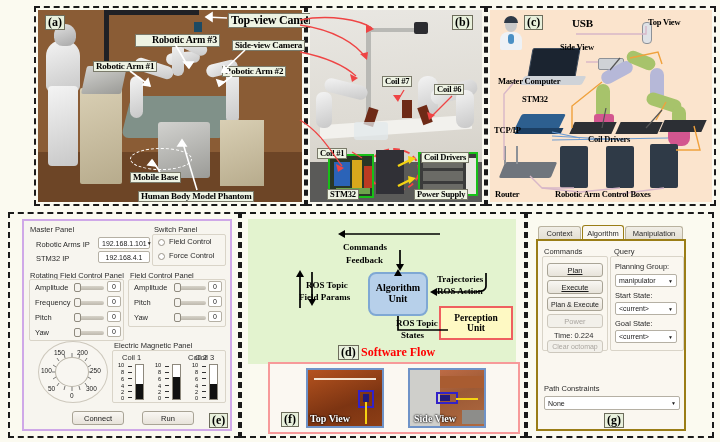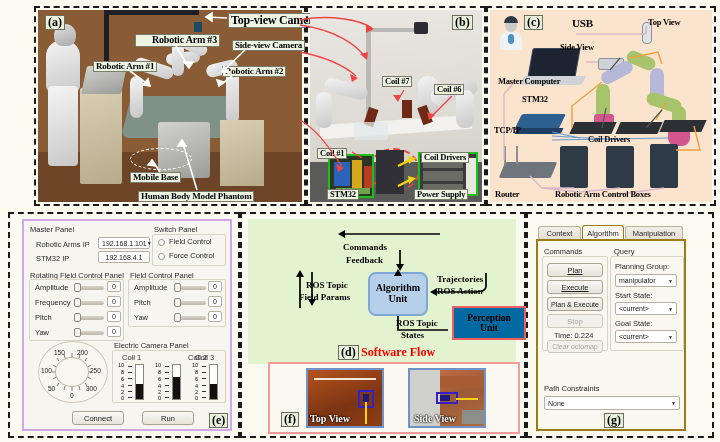--- a/index.html
+++ b/index.html
@@ -421,21 +421,21 @@
           <line x1="25" y1="45" x2="27" y2="42"></line>
             <line x1="21" y1="38" x2="24" y2="36"></line>
           <line x1="20" y1="31" x2="23" y2="31"></line>
             <line x1="21" y1="24" x2="24" y2="26"></line>
           <line x1="25" y1="17" x2="27" y2="20"></line>
             <line x1="32" y1="13" x2="33" y2="17"></line>
         </g>
       </svg>
     </div>
 
-    <div class="gtitle" style="left:90px;top:120px;">Electric Camera Panel</div>
+    <div class="gtitle" style="left:90px;top:120px;">Electric Magnetic Panel</div>
     <div class="grp" style="left:88px;top:129px;width:114px;height:53px;"></div>
     <div class="fieldlabel" style="left:98px;top:132px;">Coil 1</div>
     <div class="fieldlabel" style="left:132px;top:132px;margin-left:32px;">Coil 2</div>
     <div class="fieldlabel" style="left:171px;top:132px;">Coil 3</div>
 
     <div class="gauge" style="left:94px;top:143px;width:26px;height:36px;">
       <div class="gnum" style="left:0;top:-2px;">10</div>
       <div class="gnum" style="left:3px;top:5px;">8</div>
       <div class="gnum" style="left:3px;top:12px;">6</div>
       <div class="gnum" style="left:3px;top:19px;">4</div>
@@ -497,21 +497,21 @@
   </div>
   <div class="panelid abs" style="left:209px;top:413px;font-size:12px;">(e)</div>
 
   <div class="dash" style="left:240px;top:212px;width:286px;height:226px;"></div>
   <div class="flowbg" style="left:248px;top:219px;width:268px;height:145px;"></div>
 
   <div class="fbox" style="left:368px;top:272px;width:60px;height:44px;background:#b7d0ea;border-color:#7fa8d4;border-radius:8px;font-size:10px;white-space:pre-line;">
     <span>Algorithm
 Unit</span>
   </div>
-  <div class="fbox" style="left:452px;top:306px;width:74px;height:34px;background:#0369a1;border-color:#ef5f5f;font-size:9.5px;white-space:pre-line;">
+  <div class="fbox" style="left:439px;top:306px;width:74px;height:34px;background:#fef9c3;border-color:#ef5f5f;font-size:9.5px;white-space:pre-line;">
     <span>Perception
 Unit</span>
   </div>
 
   <div class="flowtxt" style="left:343px;top:243px;font-size:9px;">Commands</div>
   <div class="flowtxt" style="left:346px;top:256px;font-size:9px;">Feedback</div>
   <div class="flowtxt" style="left:306px;top:281px;font-size:9px;">ROS Topic</div>
   <div class="flowtxt" style="left:299px;top:293px;font-size:9px;">Field Params</div>
   <div class="flowtxt" style="left:437px;top:275px;font-size:9px;">Trajectories</div>
   <div class="flowtxt" style="left:437px;top:287px;font-size:9px;">ROS Action</div>
@@ -571,21 +571,21 @@
     <div class="grp" style="left:4px;top:15px;width:66px;height:95px;"></div>
     <div class="grp" style="left:72px;top:15px;width:74px;height:95px;"></div>
 
     <div class="btn" style="left:9px;top:22px;width:56px;height:14px;">
         <span class="u">Plan</span>
       </div>
     <div class="btn" style="left:9px;top:39px;width:56px;height:14px;">
         <span class="u">Execute</span>
       </div>
     <div class="btn" style="left:9px;top:56px;width:56px;height:14px;font-size:7px;">Plan &amp; Execute</div>
-    <div class="btn dis" style="left:9px;top:73px;width:56px;height:14px;">Stop</div>
+    <div class="btn dis" style="left:9px;top:73px;width:56px;height:14px;">Power</div>
     <div class="fieldlabel" style="left:16px;top:90px;">Time: 0.224</div>
     <div class="btn dis" style="left:9px;top:99px;width:56px;height:13px;font-size:7px;">Clear octomap</div>
 
     <div class="fieldlabel" style="left:77px;top:21px;">Planning Group:</div>
     <div class="combo" style="left:77px;top:33px;width:62px;height:13px;">
       <span>manipulator</span>
       <span style="font-size:5px;">▼</span>
     </div>
     <div class="fieldlabel" style="left:77px;top:50px;">Start State:</div>
     <div class="combo" style="left:77px;top:61px;width:62px;height:13px;">

